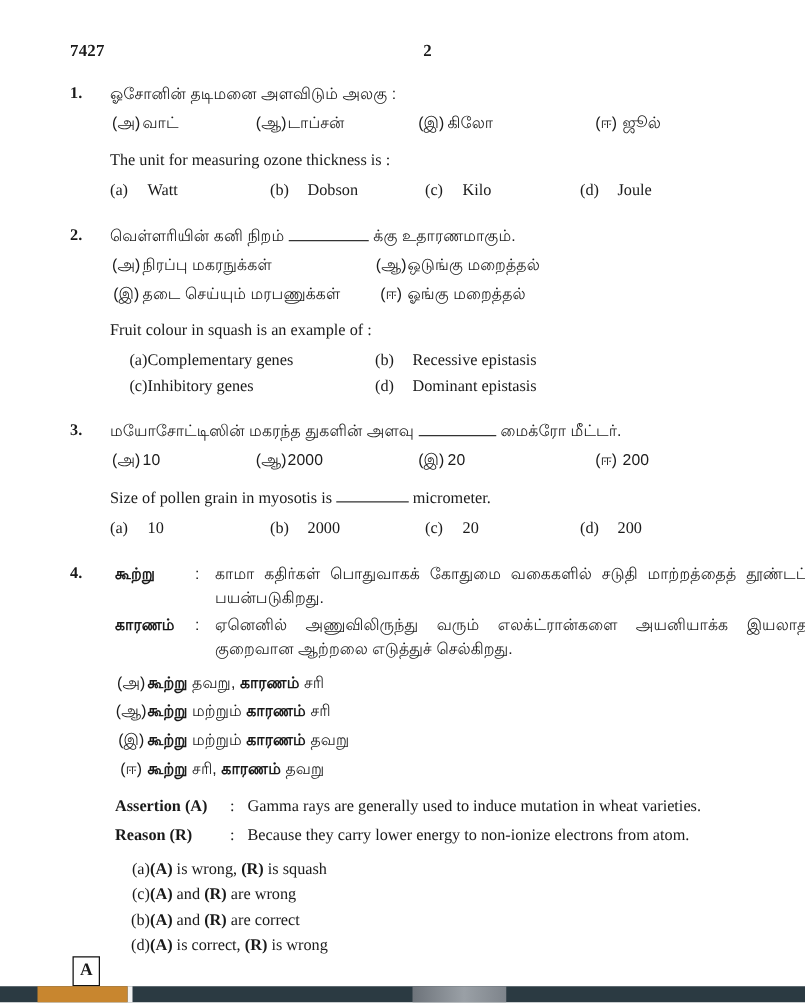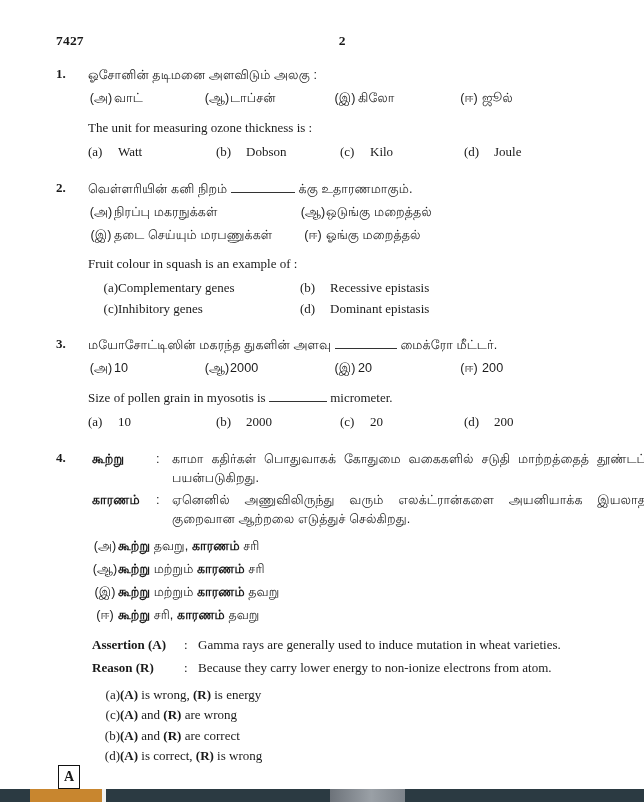--- a/index.html
+++ b/index.html
@@ -104,21 +104,21 @@
   
   .c1 { left: 0px; }
   .c2 { left: 128px; }
   .c3 { left: 252px; }
   .c4 { left: 376px; }
 
   
   .t1 { left: 0px; }
   .t2 { left: 116px; }
   .t3 { left: 244px; }
-  .t4 { left: 368px; }
+  .t4 { left: 384px; }
 
   
   .h1 { left: 0px; text-align: right; }
   .h2 { left: 212px; }
   .th1 { left: 0px; }
   .th2 { left: 212px; }
 
   .blank {
     display: inline-block;
     border-bottom: 1px solid #333;
@@ -408,21 +408,21 @@
 
       <div class="ar-line en" style="margin-top:3px;">
         <span class="ar-lbl">Reason (R)</span>
         <span class="ar-colon">:</span>
         <span class="ar-txt">Because they carry lower energy to non-ionize electrons from atom.</span>
       </div>
 
       <div style="margin-top:7px; margin-left:-2px;">
         <div class="optrow en" style="height:20.5px;">
           <span class="opt h1">
-            <span class="mk en-mk">(a)</span><span class="tx"><span style="font-weight: bold;">(A)</span><span> is wrong, </span><span style="font-weight: bold;">(R)</span><span> is energy</span></span>
+            <span class="mk en-mk">(a)</span><span class="tx"><span style="font-weight: bold;">(A)</span><span> is wrong, </span><span style="font-weight: bold;">(R)</span><span> is squash</span></span>
           </span>
         </div>
         <div class="optrow en" style="height:20.5px;">
           <span class="opt h1">
             <span class="mk en-mk">(c)</span><span class="tx"><span style="font-weight: bold;">(A)</span><span> and </span><span style="font-weight: bold;">(R)</span><span> are wrong</span></span>
           </span>
         </div>
         <div class="optrow en" style="height:20.5px;">
           <span class="opt h1">
             <span class="mk en-mk">(b)</span><span class="tx"><span style="font-weight: bold;">(A)</span><span> and </span><span style="font-weight: bold;">(R)</span><span> are correct</span></span>

